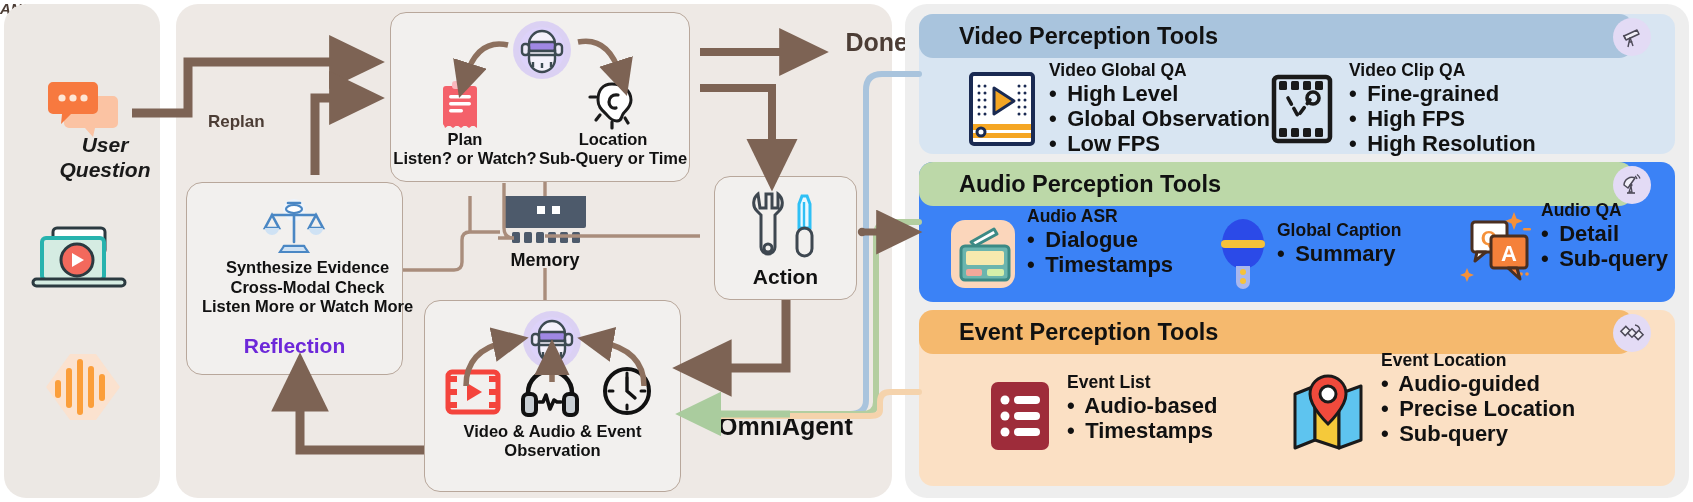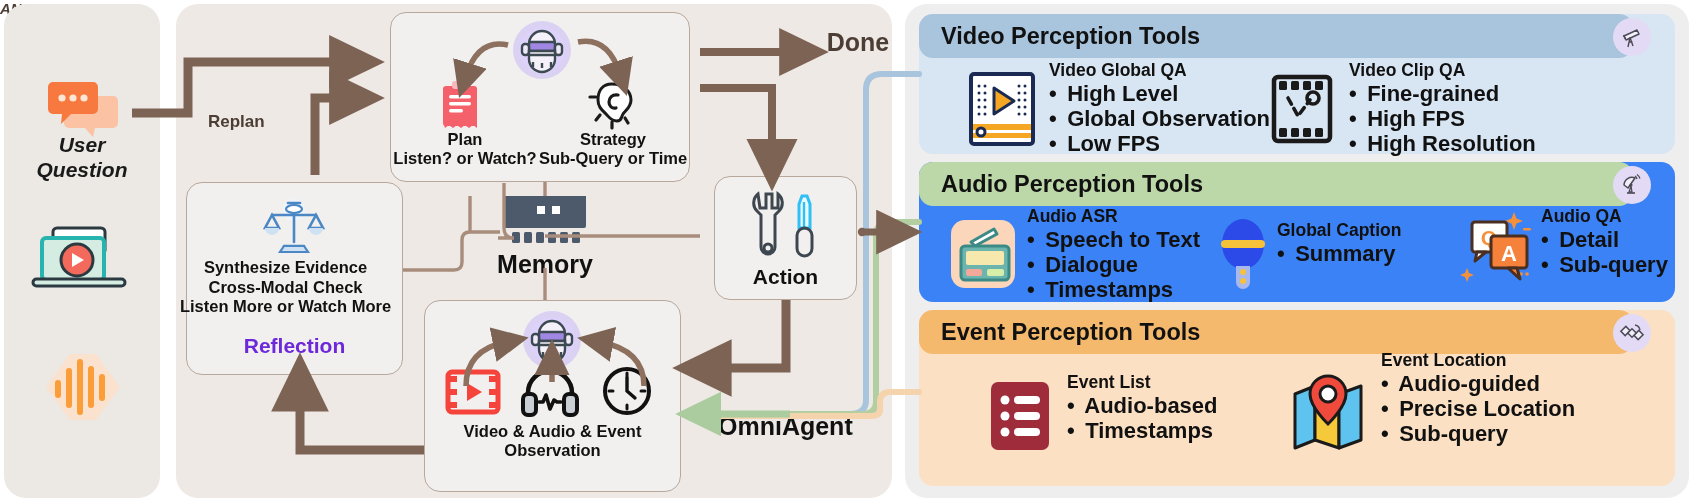--- a/index.html
+++ b/index.html
@@ -5,21 +5,21 @@
   html,body{margin:0;padding:0;background:#ffffff;}
   body{width:1693px;height:502px;font-family:"Liberation Sans",sans-serif;overflow:hidden;}
   #stage{position:relative;width:1693px;height:502px;}
 
   .panel{position:absolute;border-radius:22px;}
   #inputs-panel{left:4px;top:4px;width:156px;height:494px;background:#ece8e4;}
   #agent-panel{left:176px;top:4px;width:716px;height:494px;background:#eee9e5;}
   #tools-panel{left:905px;top:4px;width:784px;height:494px;background:#eeeeee;}
 
   .ttl{position:absolute;font-weight:bold;color:#1a1a1a;text-align:center;}
-  .ital{font-style:italic;font-weight:bold;}
+  .ital{font-style:italic;font-weight:bold;padding-left:23px;}
 
   
   #inputs-title{left:4px;top:20px;width:156px;font-size:25px;letter-spacing:.3px;}
   #lbl-user-question{left:4px;top:132px;width:156px;font-size:21px;line-height:25px;}
   #lbl-video{left:4px;top:270px;width:156px;font-size:21px;}
   #lbl-audio{left:4px;top:415px;width:156px;font-size:21px;}
 
   .icon-abs{position:absolute;}
 
   
@@ -27,43 +27,43 @@
 
   #think-box{left:390px;top:12px;width:300px;height:170px;}
   #reflect-box{left:186px;top:182px;width:217px;height:193px;}
   #obs-box{left:424px;top:300px;width:257px;height:192px;}
   #action-box{left:714px;top:176px;width:143px;height:124px;}
 
   .card-label{position:absolute;text-align:center;font-weight:bold;color:#111;}
 
   #plan-lbl{left:392px;top:130px;width:146px;font-size:16.5px;line-height:19px;}
   #strategy-lbl{left:538px;top:130px;width:150px;font-size:16.5px;line-height:19px;}
-  #reflect-lines{left:179px;top:258px;width:213px;font-size:16.5px;line-height:19.5px;}
+  #reflect-lines{left:201px;top:258px;width:213px;font-size:16.5px;line-height:19.5px;}
   #reflect-title{left:188px;top:334px;width:213px;font-size:21px;color:#6d28d9;}
   #obs-lbl{left:426px;top:422px;width:253px;font-size:16.5px;}
   #action-lbl{left:714px;top:265px;width:143px;font-size:21px;}
-  #memory-lbl{left:480px;top:250px;width:130px;font-size:25px;}
+  #memory-lbl{left:480px;top:250px;width:130px;font-size:18px;}
 
   #thinking-lbl{left:216px;top:28px;width:150px;font-size:23px;color:#4c3d35;text-align:left;}
   #replan-lbl{left:208px;top:112px;width:150px;font-size:17px;color:#4c3d35;text-align:left;}
   #answer-lbl{left:698px;top:22px;width:110px;font-size:15px;color:#4c3d35;font-style:italic;font-weight:bold;text-align:left;}
-  #done-lbl{left:808px;top:28px;width:100px;font-size:25px;color:#4c3d35;text-align:center;}
+  #done-lbl{left:808px;top:28px;width:100px;font-size:25px;color:#4c3d35;text-align:right;}
   #omni-lbl{left:718px;top:412px;width:160px;font-size:25px;color:#111;text-align:left;}
 
   
   .tool-sec{position:absolute;left:919px;width:756px;border-radius:14px;box-sizing:border-box;}
   #sec-video{top:14px;height:140px;background:#d8e5f2;}
   #sec-audio{top:162px;height:140px;background:#3b82f6;}
   #sec-event{top:310px;height:176px;background:#fbe0c4;}
 
   .sec-head{position:absolute;left:0;top:0;width:714px;height:44px;border-radius:14px;}
   #head-video{background:#a9c4dd;}
   #head-audio{background:#bcd8a8;}
   #head-event{background:#f5b96e;}
-  .sec-head-txt{position:absolute;left:22px;top:9px;font-size:23.5px;font-weight:bold;color:#111;}
+  .sec-head-txt{position:absolute;left:40px;top:9px;font-size:23.5px;font-weight:bold;color:#111;}
 
   .head-badge{position:absolute;right:24px;top:4px;width:38px;height:38px;border-radius:50%;background:#e3dbf5;display:flex;align-items:center;justify-content:center;}
 
   .tool-item{position:absolute;}
   .tool-title{font-size:17.5px;font-weight:bold;color:#111;white-space:nowrap;}
   .tool-bul{font-size:22px;font-weight:bold;color:#111;white-space:nowrap;line-height:25px;}
   .tool-bul span.dot{display:inline-block;width:12px;}
 
   svg{display:block;overflow:visible;}
   #wires{position:absolute;left:0;top:0;width:1693px;height:502px;pointer-events:none;}
@@ -160,21 +160,21 @@
           <path d="M24 44v6"></path>
           <path d="M37 40l3 5"></path>
       </g>
     </svg>
   </div>
   <div class="card-label" id="plan-lbl">
     <span>Plan</span><br>
     <span>Listen? or Watch?</span>
   </div>
   <div class="card-label" id="strategy-lbl">
-    <span>Strategy</span><br>
+    <span>Location</span><br>
     <span>Sub-Query or Time</span>
   </div>
 
   <div class="card" id="reflect-box"></div>
   <div class="icon-abs" style="left:262px;top:198px;">
     <svg width="64" height="58" viewBox="0 0 64 58">
       <circle cx="32" cy="12" r="11" fill="#eef4fb"></circle>
       <g stroke="#4a87c4" stroke-width="2.6" fill="none" stroke-linecap="round">
         <path d="M32 8v36"></path>
           <path d="M10 17h44"></path>
@@ -366,21 +366,20 @@
         <rect x="2" y="2" width="64" height="68" rx="14" fill="#fbd6bb"></rect>
         <path d="M22 24L45 11l3 5-22 12z" fill="#ffffff" stroke="#3c8a85" stroke-width="3" stroke-linejoin="round"></path>
         <rect x="12" y="28" width="48" height="34" rx="4" fill="#6bb5ae" stroke="#3c8a85" stroke-width="3"></rect>
         <rect x="17" y="33" width="38" height="14" rx="2" fill="#f7e9ae"></rect>
         <rect x="17" y="51" width="16" height="7" rx="2" fill="#f3a89a"></rect>
         <rect x="38" y="51" width="17" height="7" rx="2" fill="#d5efa9"></rect>
       </svg>
     </div>
     <div class="tool-item" style="left:108px;top:44px;">
       <div class="tool-title">Audio ASR</div>
-      <div class="tool-bul"><span class="dot">•</span> <span>Speech to Text</span></div>
       <div class="tool-bul"><span class="dot">•</span> <span>Dialogue</span></div>
       <div class="tool-bul"><span class="dot">•</span> <span>Timestamps</span></div>
     </div>
     <div class="tool-item" style="left:300px;top:56px;">
       <svg width="48" height="72" viewBox="0 0 48 72">
         <ellipse cx="24" cy="26" rx="21" ry="25" fill="#2b4ae8"></ellipse>
         <rect x="2" y="22" width="44" height="8" rx="4" fill="#f5c23a"></rect>
         <path d="M17 48h14v16a7 7 0 0 1-14 0z" fill="#a8b7ee"></path>
         <circle cx="24" cy="54" r="3" fill="#f5c23a"></circle>
           <circle cx="24" cy="63" r="3" fill="#f5c23a"></circle>
@@ -400,21 +399,21 @@
           <rect x="66" y="22" width="8" height="2.4" rx="1.2"></rect>
         </g>
         <rect x="15" y="16" width="35" height="30" rx="3" fill="#ffffff" stroke="#4a2f20" stroke-width="3"></rect>
         <path d="M20 46l-2 9 11-9z" fill="#ffffff" stroke="#4a2f20" stroke-width="3" stroke-linejoin="round"></path>
         <text x="32" y="39" font-family="Liberation Sans, sans-serif" font-size="21" font-weight="bold" fill="#f5913a" text-anchor="middle">Q</text>
         <rect x="34" y="30" width="36" height="32" rx="3" fill="#f5813a" stroke="#4a2f20" stroke-width="3"></rect>
         <path d="M60 62l3 11-12-11z" fill="#f5813a" stroke="#4a2f20" stroke-width="3" stroke-linejoin="round"></path>
         <text x="52" y="55" font-family="Liberation Sans, sans-serif" font-size="22" font-weight="bold" fill="#ffffff" text-anchor="middle">A</text>
       </svg>
     </div>
-    <div class="tool-item" style="left:622px;top:44px;">
+    <div class="tool-item" style="left:622px;top:38px;">
       <div class="tool-title">Audio QA</div>
       <div class="tool-bul"><span class="dot">•</span> <span>Detail</span></div>
       <div class="tool-bul"><span class="dot">•</span> <span>Sub-query</span></div>
     </div>
   </div>
 
   <div class="tool-sec" id="sec-event">
     <div class="sec-head" id="head-event"></div>
     <div class="sec-head-txt">Event Perception Tools</div>
     <div class="head-badge" style="right:24px;top:4px;">

